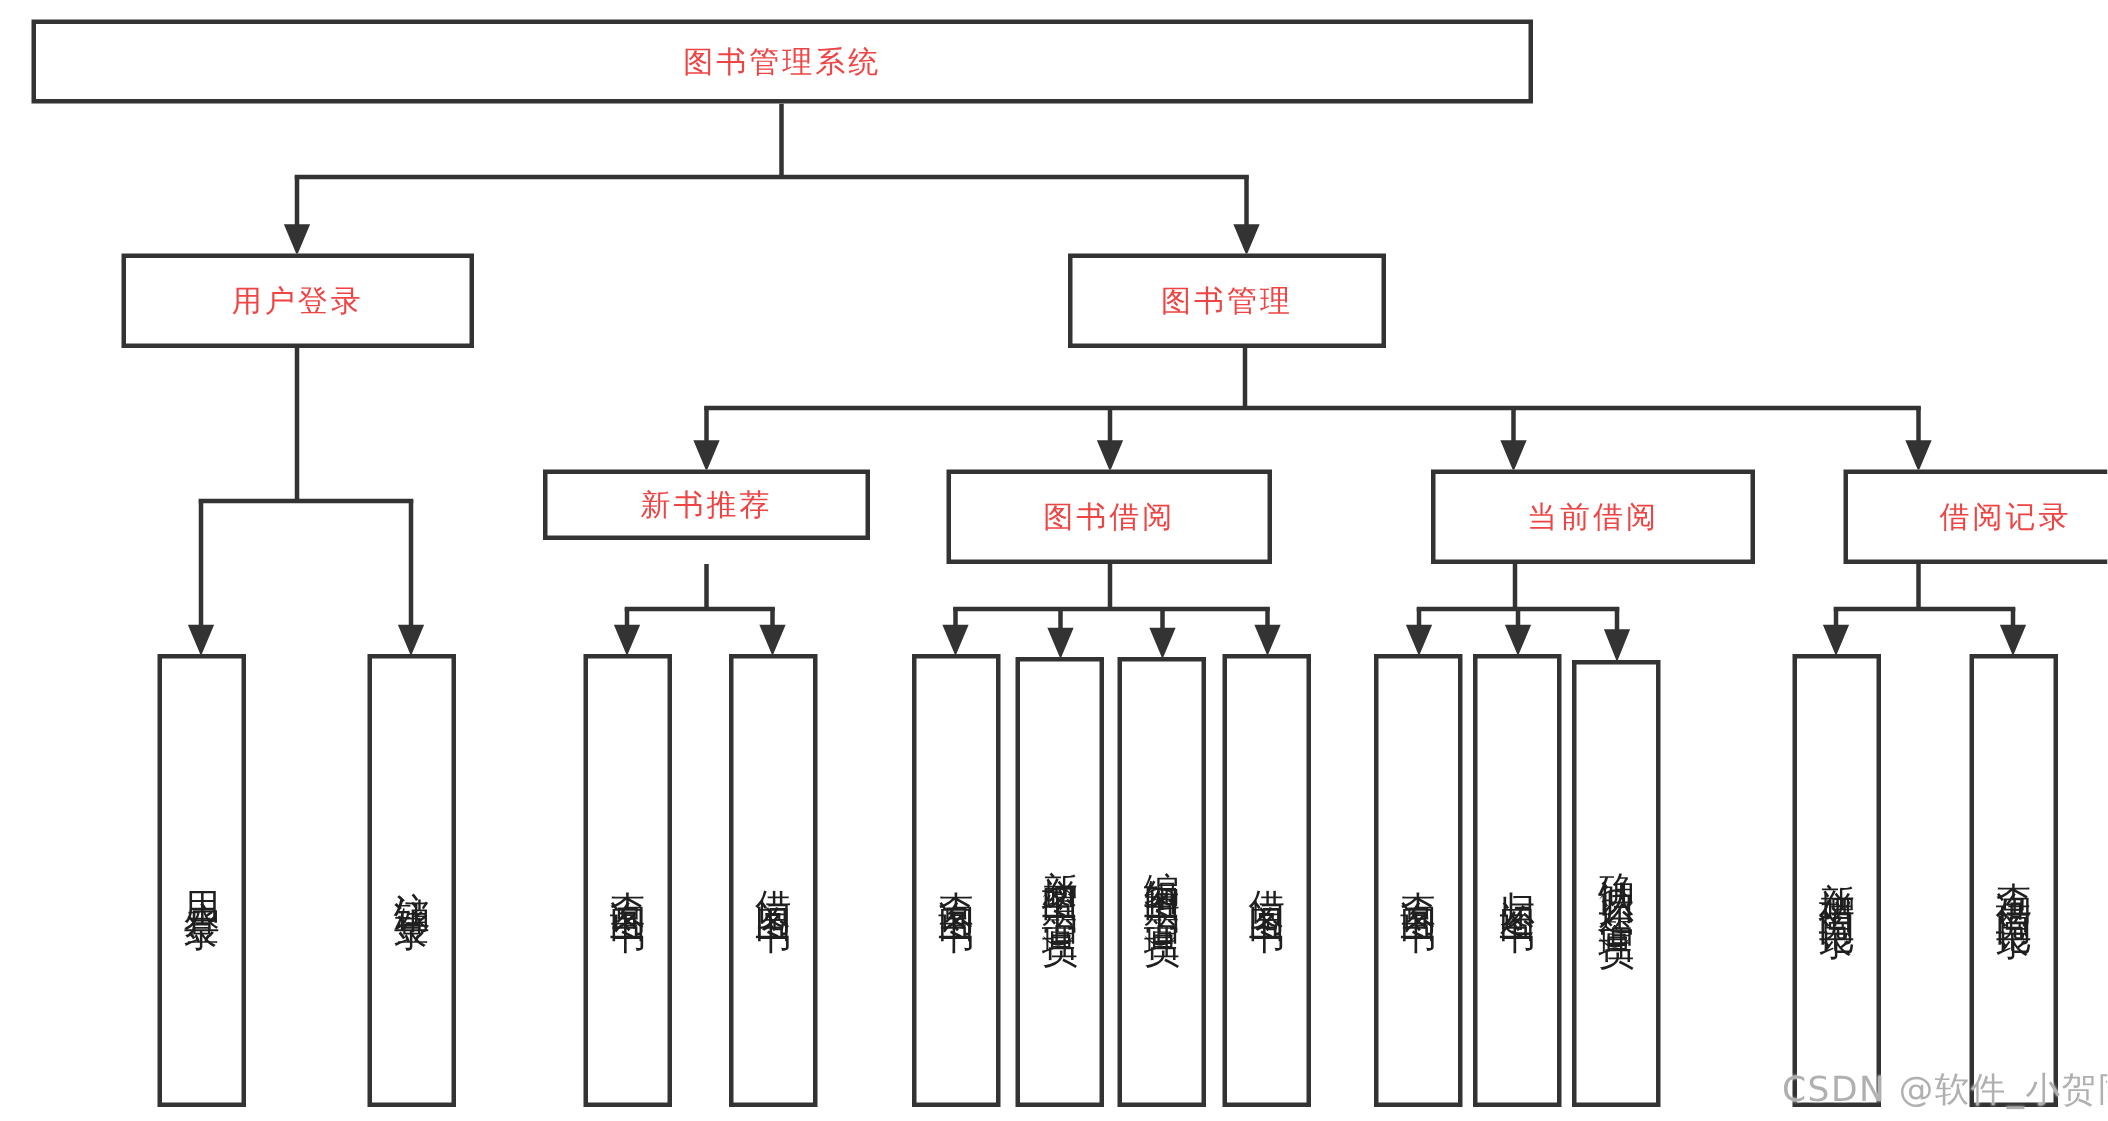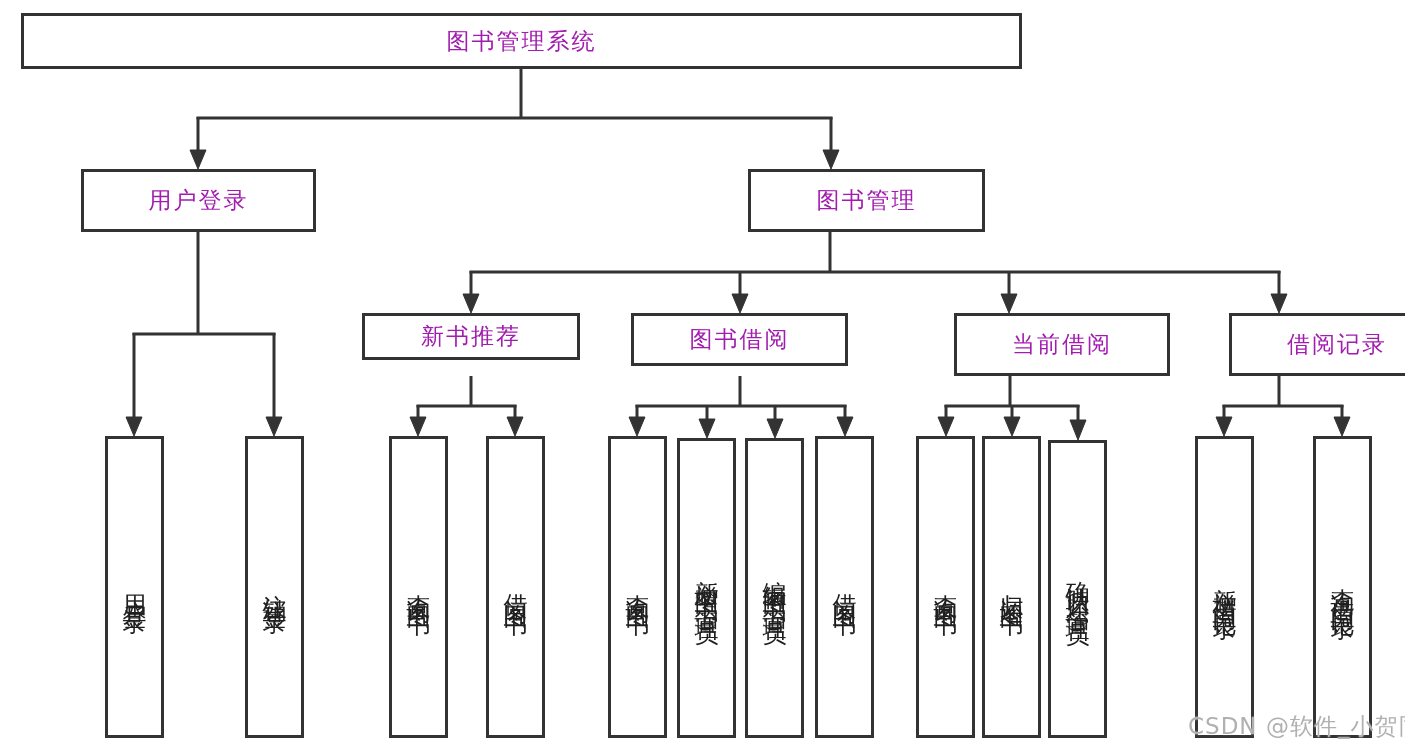--- a/index.html
+++ b/index.html
@@ -16,21 +16,21 @@
   .connectors polygon{fill:#333333;stroke:#333333;}
   .node{
     position:absolute;
     box-sizing:border-box;
     background:#ffffff;
     border:3px solid #333333;
     display:flex;align-items:center;justify-content:center;
     z-index:2;
   }
   .hbox span{
-    font-size:23px;letter-spacing:2px;white-space:nowrap;color:#a21caf;
+    font-size:20px;letter-spacing:2px;white-space:nowrap;color:#ef4444;
   }
   .vbox span{
     writing-mode:vertical-rl;
     text-orientation:mixed;
     font-size:24px;
     letter-spacing:6px;
     line-height:1;
     color:#1f1f1f;
     white-space:nowrap;
   }
@@ -112,28 +112,28 @@
       <polygon points="1334,417 1350,417 1342,436"></polygon>
   </svg>
 
   <div class="node hbox" style="left:21px;top:13px;width:1001px;height:56px">
     <span>图书管理系统</span>
   </div>
 
   <div class="node hbox" style="left:81px;top:169px;width:235px;height:63px">
     <span>用户登录</span>
   </div>
-  <div class="node hbox" style="left:748px;top:169px;width:237px;height:63px">
+  <div class="node hbox" style="left:712px;top:169px;width:212px;height:63px">
     <span>图书管理</span>
   </div>
 
   <div class="node hbox" style="left:362px;top:313px;width:218px;height:47px">
     <span>新书推荐</span>
   </div>
-  <div class="node hbox" style="left:631px;top:313px;width:217px;height:53px">
+  <div class="node hbox" style="left:631px;top:313px;width:217px;height:63px">
     <span>图书借阅</span>
   </div>
   <div class="node hbox" style="left:954px;top:313px;width:216px;height:63px">
     <span>当前借阅</span>
   </div>
   <div class="node hbox" style="left:1229px;top:313px;width:216px;height:63px">
     <span>借阅记录</span>
   </div>
 
   <div class="node vbox" style="left:105px;top:436px;width:59px;height:302px">

